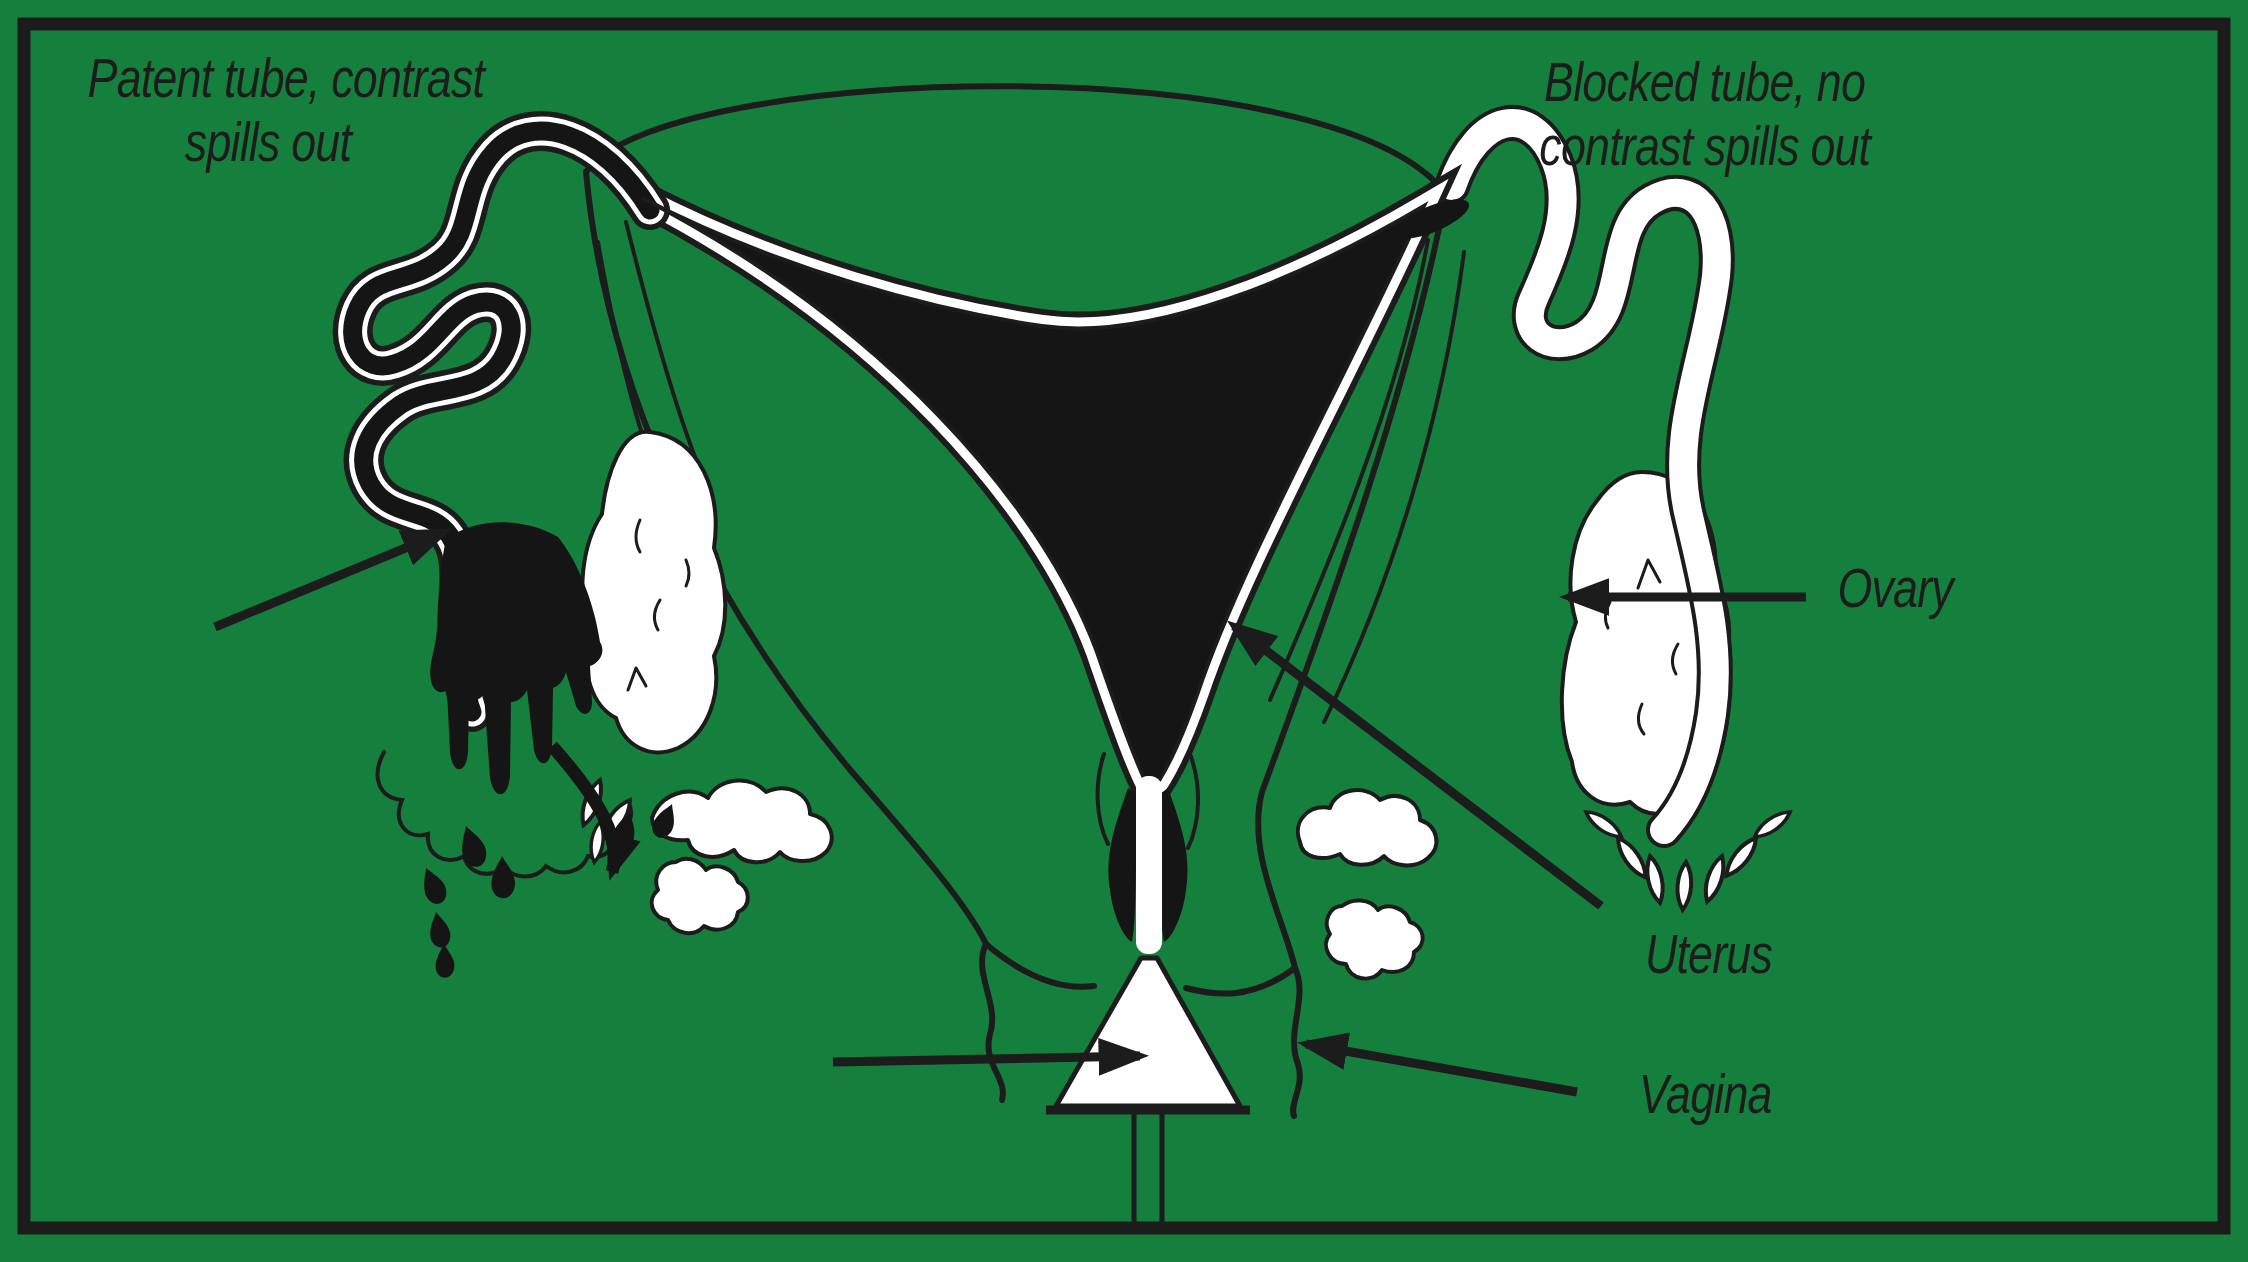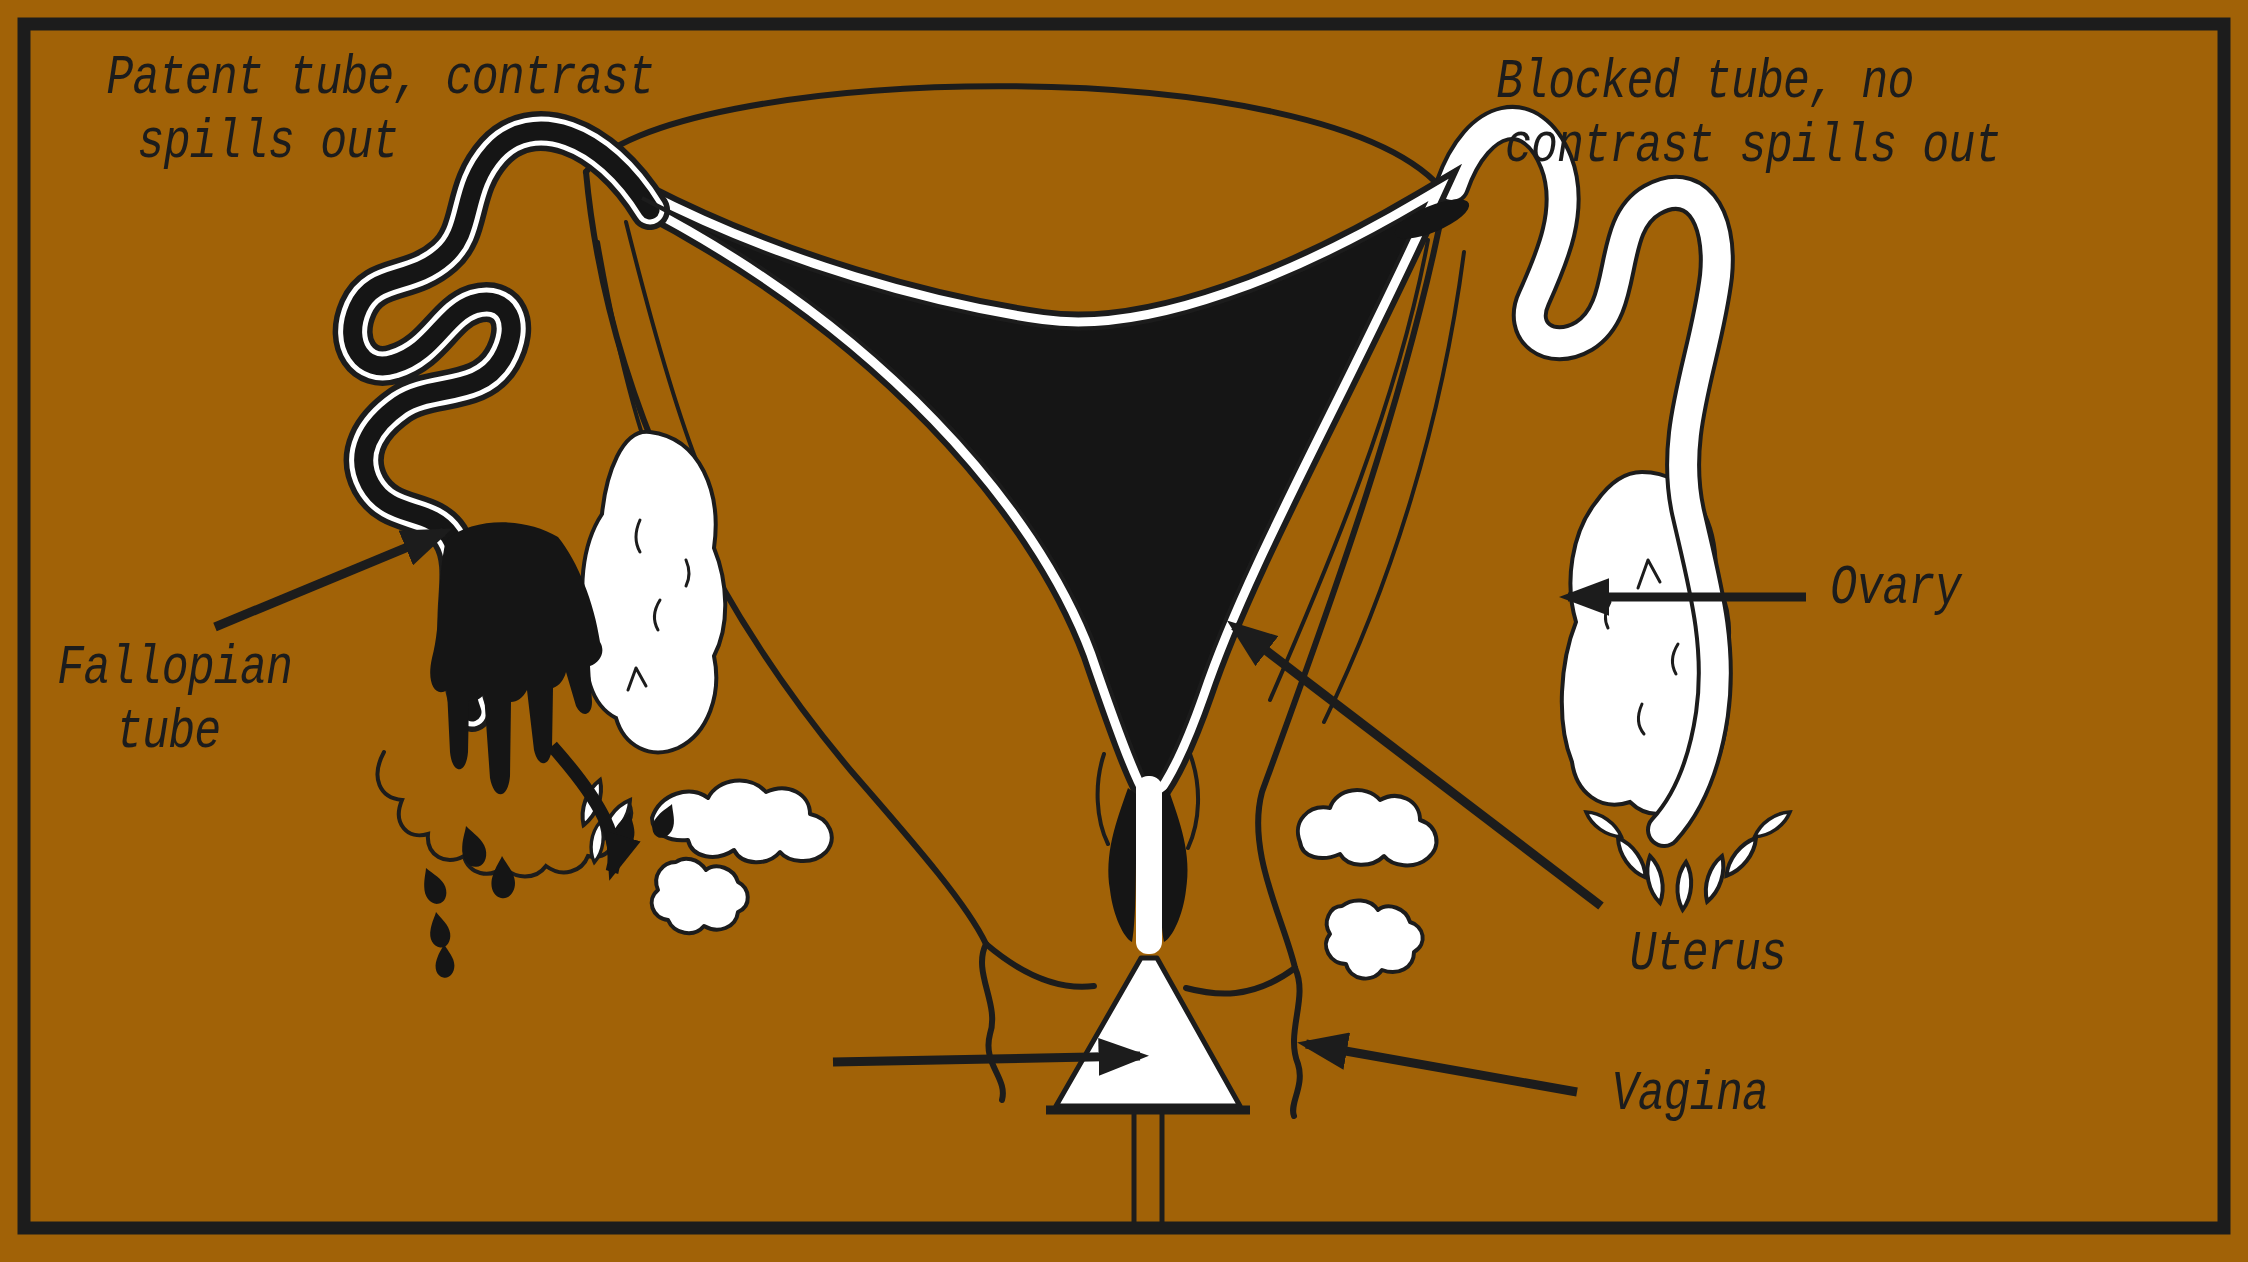--- a/index.html
+++ b/index.html
@@ -1,18 +1,18 @@
 <!DOCTYPE html>
 <html><head>
 <meta charset="utf-8">
 <style>
   html,body{margin:0;padding:0;background:#ffffff;}
   .stage{
     position:relative;width:2248px;height:1262px;overflow:hidden;
-    background:#a16207;font-family:Liberation Mono, monospace;
+    background:#15803d;font-family:Liberation Sans, sans-serif;
   }
   .stage svg{position:absolute;left:0;top:0;}
   .lbl{
     position:absolute;color:#1c1c1c;font-style:italic;font-weight:400;
     font-size:56px;line-height:64px;text-align:center;letter-spacing:-1px;
     white-space:nowrap;
   }
   .lbl span{display:inline-block;transform:scaleX(0.8);}
   #lbl-patent   {left:38px;  top:46px;  width:460px;}
   #lbl-blocked  {left:1443px;top:50px;  width:524px;}
@@ -161,24 +161,20 @@
 </svg>
 
 <div class="lbl" id="lbl-patent">
   <div><span>Patent tube, contrast</span></div>
   <div><span>spills out</span></div>
 </div>
 <div class="lbl" id="lbl-blocked">
   <div><span>Blocked tube, no</span></div>
   <div><span>contrast spills out</span></div>
 </div>
-<div class="lbl" id="lbl-fallopian">
-  <div><span>Fallopian</span></div>
-  <div><span>tube</span></div>
-</div>
 <div class="lbl" id="lbl-ovary">
   <div><span>Ovary</span></div>
 </div>
 <div class="lbl" id="lbl-uterus">
   <div><span>Uterus</span></div>
 </div>
 <div class="lbl" id="lbl-vagina">
   <div><span>Vagina</span></div>
 </div>
 

